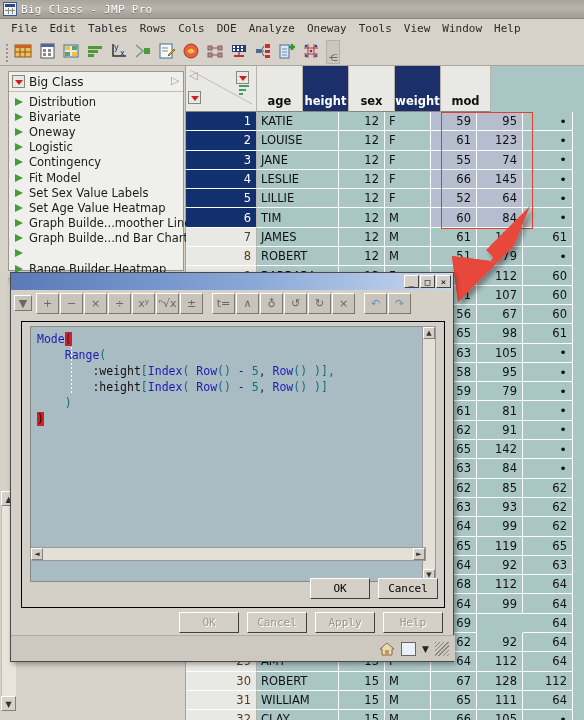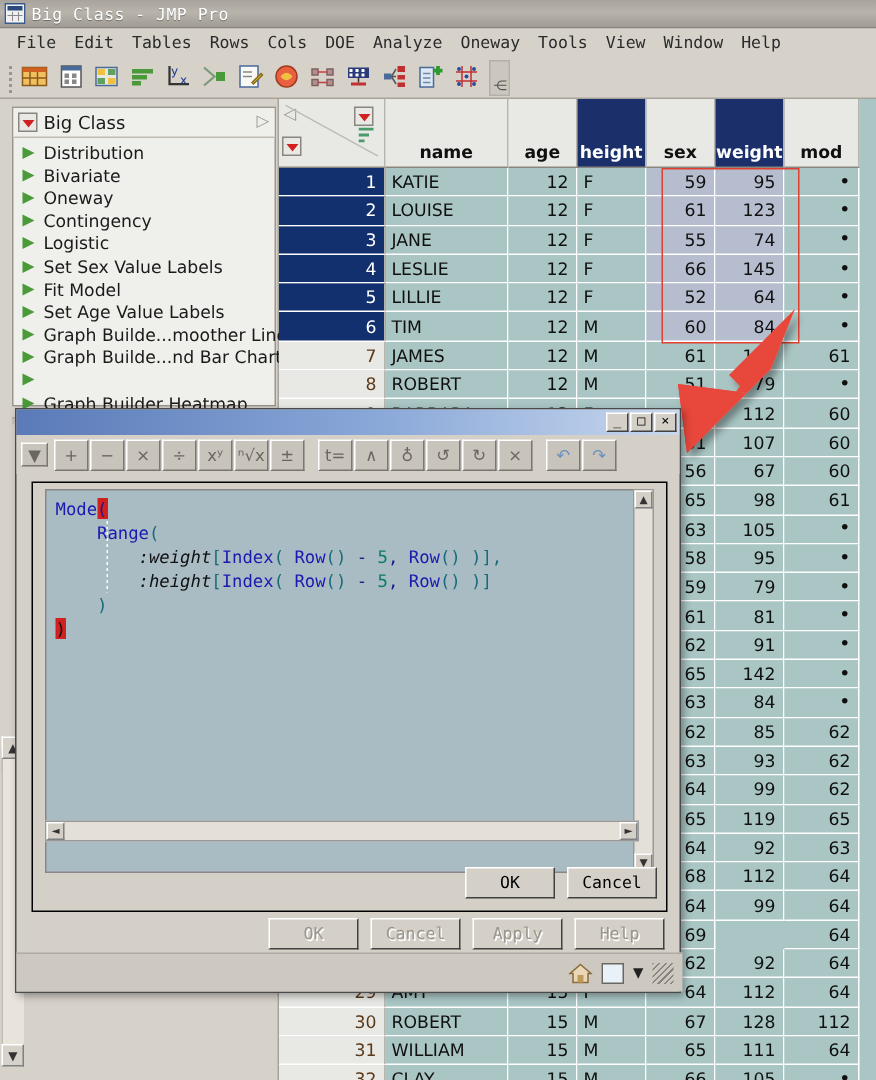--- a/index.html
+++ b/index.html
@@ -212,21 +212,21 @@
   .editor {
     position: absolute; left: 8px; top: 4px; width: 396px; height: 256px;
     background: #a9bcc4; border: 1px solid #888; overflow: hidden;
   }
   .code {
     font-family: "DejaVu Sans Mono", monospace; font-size: 11.5px;
     line-height: 16px; padding: 4px 0 0 6px; white-space: pre; color: #1a1a8c;
   }
   .k-fn { color: #1a1ab0; }
   .k-paren { color: #1a6a7a; }
-  .k-col { color: #101010; font-style: italic; }
+  .k-col { color: #101010; }
   .k-num { color: #0a7a6a; }
   .caret { background: #d02020; color: #1a1a8c; }
   .redparen { background: #d02020; color: #101010; }
   .guide { position: absolute; left: 40px; top: 20px; width: 1px; height: 48px;
     background: repeating-linear-gradient(to bottom, #fff 0 2px, transparent 2px 4px); }
 
   .vscroll { position: absolute; right: 8px; top: 4px; width: 14px; height: 256px;
     background: #e4e0d8; border: 1px solid #999; }
   .hscroll { position: absolute; left: 8px; bottom: 46px; height: 14px; width: 396px;
     background: #e4e0d8; border: 1px solid #999; }
@@ -420,52 +420,52 @@
           <div class="lp-row">
             <div class="grn-tri"></div>
             <div class="lp-label">Bivariate</div>
           </div>
           <div class="lp-row">
             <div class="grn-tri"></div>
             <div class="lp-label">Oneway</div>
           </div>
           <div class="lp-row">
             <div class="grn-tri"></div>
+            <div class="lp-label">Logistic</div>
+          </div>
+          <div class="lp-row">
+            <div class="grn-tri"></div>
             <div class="lp-label">Contingency</div>
           </div>
           <div class="lp-row">
             <div class="grn-tri"></div>
-            <div class="lp-label">Logistic</div>
+            <div class="lp-label">Fit Model</div>
           </div>
           <div class="lp-row">
             <div class="grn-tri"></div>
             <div class="lp-label">Set Sex Value Labels</div>
           </div>
           <div class="lp-row">
             <div class="grn-tri"></div>
-            <div class="lp-label">Fit Model</div>
-          </div>
-          <div class="lp-row">
-            <div class="grn-tri"></div>
-            <div class="lp-label">Set Age Value Labels</div>
+            <div class="lp-label">Set Age Value Heatmap</div>
           </div>
           <div class="lp-row">
             <div class="grn-tri"></div>
             <div class="lp-label">Graph Builde...moother Line</div>
           </div>
           <div class="lp-row">
             <div class="grn-tri"></div>
             <div class="lp-label">Graph Builde...nd Bar Charts</div>
           </div>
           <div class="lp-row">
             <div class="grn-tri"></div>
           </div>
           <div class="lp-row">
             <div class="grn-tri"></div>
-            <div class="lp-label">Graph Builder Heatmap</div>
+            <div class="lp-label">Range Builder Heatmap</div>
           </div>
         </div>
     </div>
     <div class="lp-sep"></div>
     <div class="lp-btn-sm" style="left:1px; top:432px;"></div>
     <div class="lp-scrollcol">
       <div class="lp-arrowbtn">
           <span>▲</span>
         </div>
       <div class="lp-track" style="height:190px;"></div>
@@ -483,21 +483,20 @@
             <line x1="0" y1="0" x2="62" y2="34" stroke="#c0bcb4"></line>
           </svg>
           <span class="corner-red-tr"><span class="red-tri" style="display:inline-block"></span></span>
           <span class="corner-red-bl"><span class="red-tri" style="display:inline-block"></span></span>
           <svg class="corner-bars" width="12" height="10">
             <rect x="0" y="0" width="10" height="2" fill="#4a9a6a"></rect>
             <rect x="0" y="4" width="7" height="2" fill="#4a9a6a"></rect>
             <rect x="0" y="8" width="4" height="2" fill="#4a9a6a"></rect>
           </svg>
         </div>
-        <div class="th" style="width: 82px;">name</div>
         <div class="th" style="width: 46px;">age</div>
         <div class="th sel" style="width: 46px;">height</div>
         <div class="th" style="width: 46px;">sex</div>
         <div class="th sel" style="width: 46px;">weight</div>
         <div class="th" style="width: 50px;">mod</div>
       </div>
     <div class="tbody" id="tbody">
         <div class="tr sel">
           <div class="td rownum" style="width: 71px;">1</div>
           <div class="td txt" style="width: 82px;">KATIE</div>

